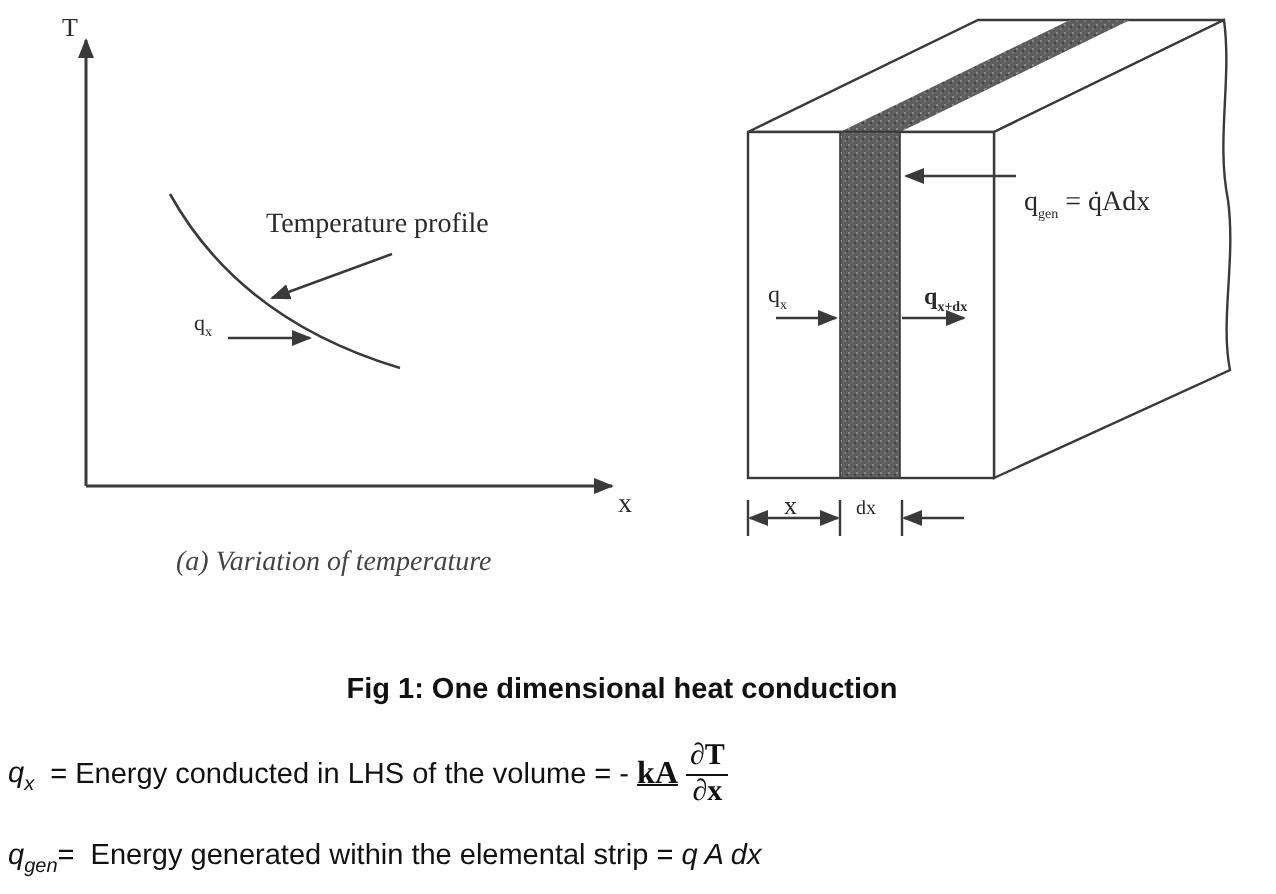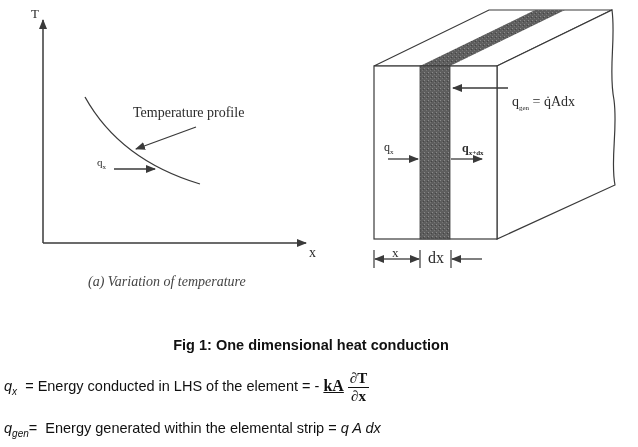--- a/index.html
+++ b/index.html
@@ -79,24 +79,24 @@
     <span>q</span><sub style="font-size:7px;">gen</sub>
     <span>= q̇Adx</span>
   </span>
   <span style="position:absolute;left:384px;top:140px;font-size:12px;">
     <span>q</span><sub style="font-size:7px;">x</sub>
   </span>
   <span style="position:absolute;left:462px;top:141px;font-size:12px;font-weight:bold;">
     <span>q</span><sub style="font-size:7px;">x+dx</sub>
   </span>
   <span style="position:absolute;left:392px;top:245px;font-size:13px;">x</span>
-  <span style="position:absolute;left:428px;top:249px;font-size:16px;">dx</span>
+  <span style="position:absolute;left:428px;top:249px;font-size:10px;">dx</span>
 </div>
 
 <div class="fig-title">Fig 1: One dimensional heat conduction</div>
 
 <div class="eq-line" style="top:370px;">
-  <span class="sym"><span>q</span><sub>x</sub></span><span style="white-space:pre;">  = Energy conducted in LHS of the element</span><span style="white-space:pre;"> = - </span><span class="kA">kA</span><span class="frac"><span class="num">∂T</span><span class="den">∂x</span></span>
+  <span class="sym"><span>q</span><sub>x</sub></span><span style="white-space:pre;">  = Energy conducted in LHS of the volume</span><span style="white-space:pre;"> = - </span><span class="kA">kA</span><span class="frac"><span class="num">∂T</span><span class="den">∂x</span></span>
 </div>
 
 <div class="eq-line" style="top:420px;text-align:center;">
   <span class="sym"><span>q</span><sub>gen</sub></span><span style="white-space:pre;">=  Energy generated within the elemental strip = </span><span class="sym">q A dx</span>
 </div>
 
 </body></html>

